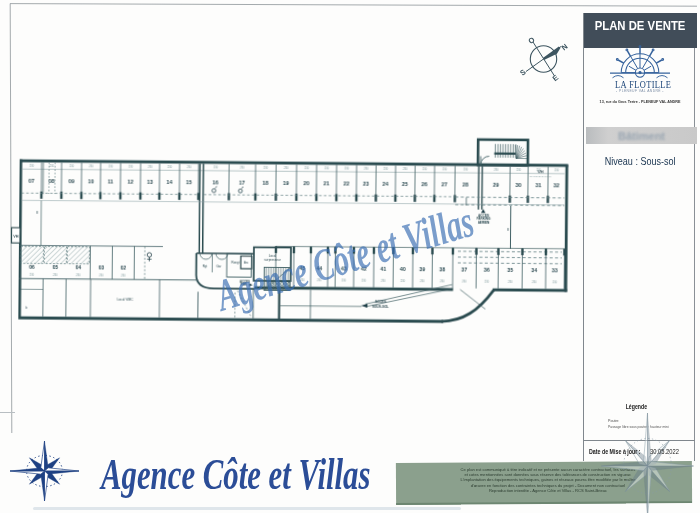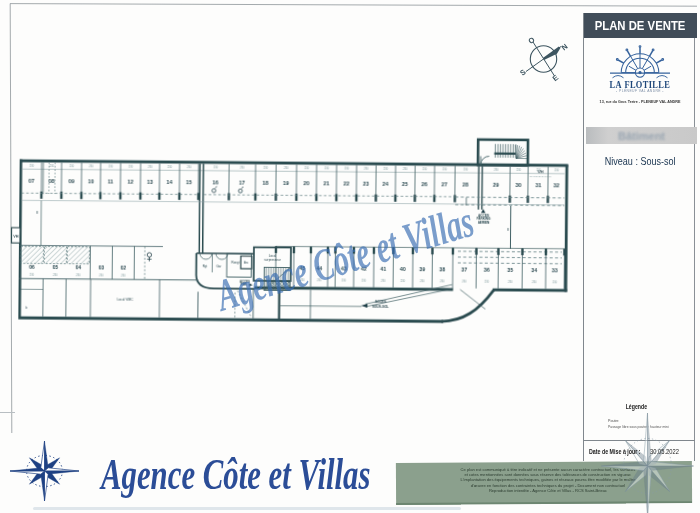--- a/index.html
+++ b/index.html
@@ -8,25 +8,25 @@
 </style></head>
 <body>
 
 <svg class="abs" style="left:0;top:0;" width="700" height="513" viewBox="0 0 700 513">
  <line x1="10" y1="3.6" x2="697" y2="6.2" stroke="#9aa0a4" stroke-width="0.9"></line>
  <line x1="10.2" y1="3.6" x2="11.8" y2="433" stroke="#9aa0a4" stroke-width="0.9"></line>
 </svg>
 
 <div class="abs" style="left:583px;top:13px;width:1px;height:448px;background:#80878d;"></div>
 <div class="abs" style="left:694px;top:13px;width:1px;height:448px;background:#8a9096;"></div>
-<div class="abs" style="left:584px;top:13px;width:113px;height:25px;background:#414d59;color:#fff;
+<div class="abs" style="left:584px;top:13px;width:113px;height:35px;background:#414d59;color:#fff;
      font-weight:bold;font-size:13.5px;text-align:center;line-height:25px;">
      <span style="display:inline-block;transform:scaleX(0.84);transform-origin:center;">PLAN DE VENTE</span></div>
-<div class="abs" style="left:600px;top:77.5px;width:80px;text-align:center;font-family:'Liberation Serif',serif;
-     font-weight:bold;font-size:11px;color:#1d4679;"><span style="display:inline-block;transform:scaleX(0.76);transform-origin:center;letter-spacing:0.5px;">LA&nbsp;FLOTILLE</span></div>
+<div class="abs" style="left:600px;top:77.5px;width:80px;text-align:right;font-family:'Liberation Serif',serif;
+     font-weight:normal;font-size:11px;color:#1d4679;"><span style="display:inline-block;transform:scaleX(0.76);transform-origin:center;letter-spacing:0.5px;">LA&nbsp;FLOTILLE</span></div>
 <div class="abs" style="left:595px;top:88.5px;width:90px;text-align:center;font-size:3.4px;color:#7d8ea6;letter-spacing:0.4px;">- PLÉNEUF VAL ANDRÉ -</div>
 <div class="abs" style="left:588px;top:99.5px;width:104px;text-align:center;font-size:3.7px;font-weight:bold;color:#333;">13, rue du Gros Tertre - PLENEUF VAL ANDRE</div>
 <div class="abs" style="left:586px;top:127px;width:111px;height:16.5px;background:linear-gradient(90deg,#b9bcbe,#cfcfcf 20%,#c9c9c9);"></div>
 <div class="abs" style="left:586px;top:129.5px;width:111px;text-align:center;font-size:11px;font-weight:bold;color:#9aa6b2;filter:blur(1px);">Bâtiment</div>
 <div class="abs" style="left:586px;top:155px;width:108px;text-align:center;font-size:10.5px;font-weight:normal;color:#17324e;"><span style="display:inline-block;transform:scaleX(0.86);transform-origin:center;">Niveau : Sous-sol</span></div>
 <div class="abs" style="left:600px;top:403px;width:72px;text-align:center;font-size:6.5px;font-weight:bold;color:#222;"><span style="display:inline-block;transform:scaleX(0.8);transform-origin:center;">Légende</span></div>
 <div class="abs" style="left:608px;top:419px;font-size:3.6px;color:#444;">Poutre</div>
 <div class="abs" style="left:608px;top:425px;font-size:3.4px;color:#555;">Passage libre sous poutre : hauteur mini</div>
 <div class="abs" style="left:583px;top:440px;width:112px;height:1px;background:#80878d;"></div>
 <div class="abs" style="left:589px;top:448px;font-size:6.8px;font-weight:bold;color:#222;z-index:5;"><span style="display:inline-block;transform:scaleX(0.78);transform-origin:left;">Date de Mise à jour :</span></div>

